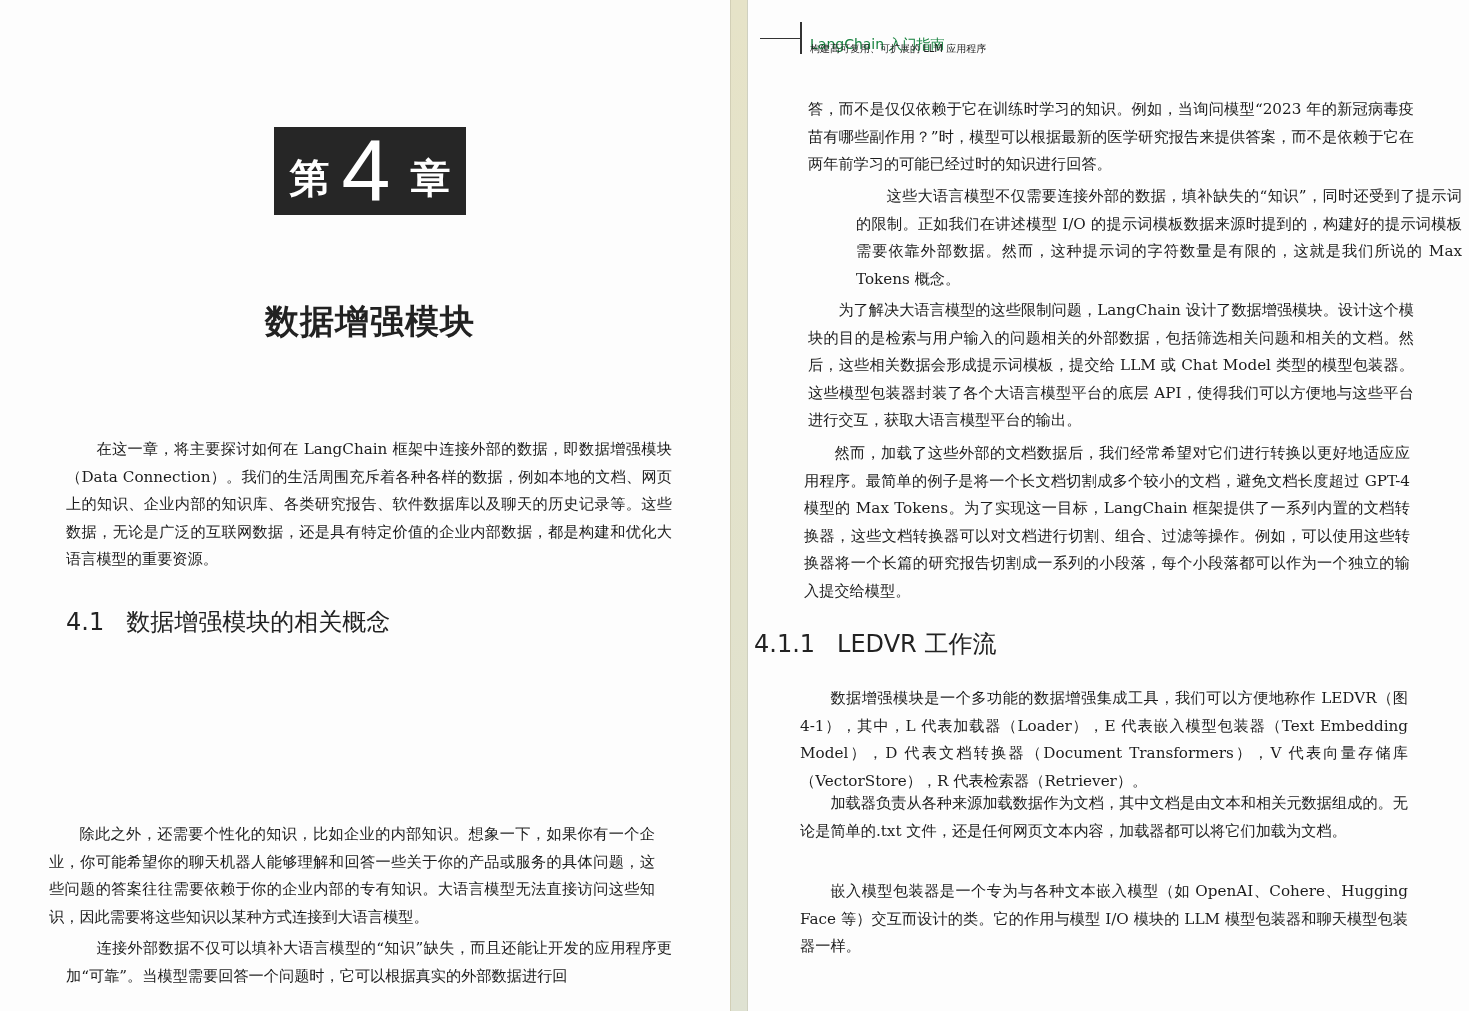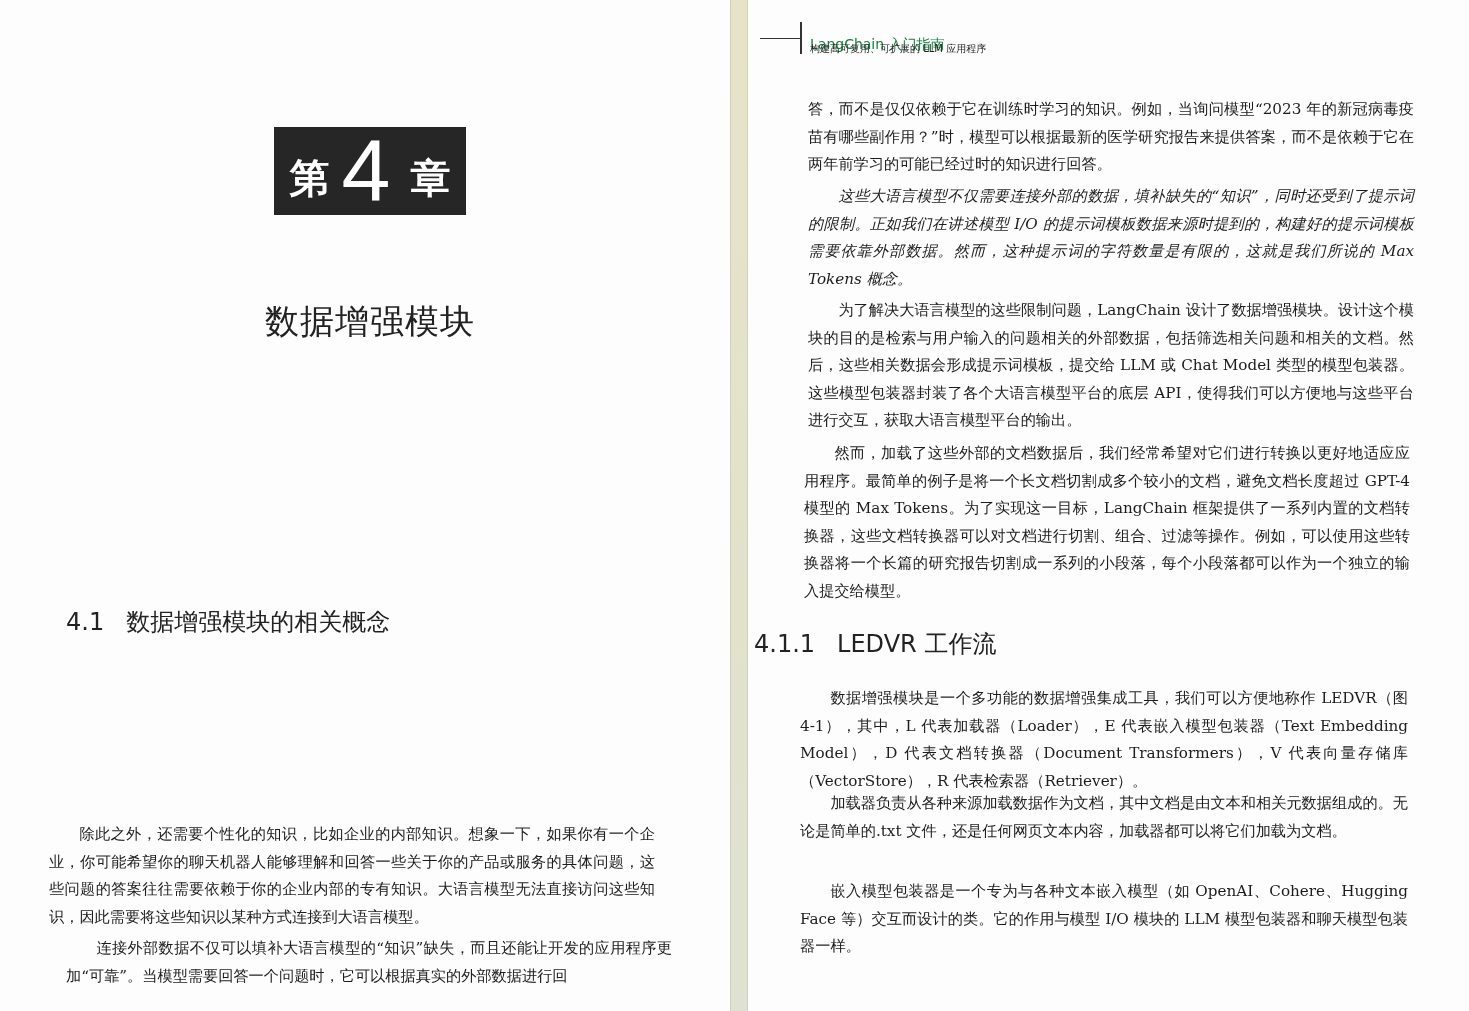--- a/index.html
+++ b/index.html
@@ -24,21 +24,21 @@
     .chapter-box {
       position: absolute; left: 274px; top: 127px; width: 192px; height: 88px;
       background: #262626; color: #fff;
       display: flex; align-items: center; justify-content: center;
       font-family: "DejaVu Sans", sans-serif; font-weight: bold;
     }
     .chapter-box .zh { font-size: 40px; margin-top: 14px; }
     .chapter-box .num { font-size: 88px; font-weight: normal; line-height: 88px; margin: 0 20px 0 12px; font-family: "Liberation Sans", sans-serif; }
     .chapter-title {
       position: absolute; left: 0; width: 740px; top: 276px; text-align: center;
-      font-family: "DejaVu Sans", sans-serif; font-weight: normal; font-size: 34px;
+      font-family: "DejaVu Sans", sans-serif; font-weight: bold; font-size: 34px;
       color: #222; letter-spacing: 1px;
     }
     .para {
       position: absolute; font-size: 15.2px; line-height: 27.6px;
       text-align: justify; text-indent: 2em; margin: 0; color: #1c1c1c;
     }
     .h2 {
       position: absolute; font-family: "DejaVu Sans", sans-serif; font-size: 24px;
       color: #222; margin: 0; font-weight: normal;
     }
@@ -66,20 +66,21 @@
 
 <div class="page page-left">
   <div class="chapter-box">
     <span class="zh">第</span>
     <span class="num">4</span>
     <span class="zh">章</span>
   </div>
 
   <h1 class="chapter-title">数据增强模块</h1>
 
+  <p class="para" style="left:66px; top:436px; width:606px;">在这一章，将主要探讨如何在 LangChain 框架中连接外部的数据，即数据增强模块（Data Connection）。我们的生活周围充斥着各种各样的数据，例如本地的文档、网页上的知识、企业内部的知识库、各类研究报告、软件数据库以及聊天的历史记录等。这些数据，无论是广泛的互联网数据，还是具有特定价值的企业内部数据，都是构建和优化大语言模型的重要资源。</p>
 
   <h2 class="h2" style="left:66px; top:606px;">
     <span class="sec-num">4.1</span><span>数据增强模块的相关概念</span>
   </h2>
 
   <p class="para" style="left:49px; top:821px; width:606px;">除此之外，还需要个性化的知识，比如企业的内部知识。想象一下，如果你有一个企业，你可能希望你的聊天机器人能够理解和回答一些关于你的产品或服务的具体问题，这些问题的答案往往需要依赖于你的企业内部的专有知识。大语言模型无法直接访问这些知识，因此需要将这些知识以某种方式连接到大语言模型。</p>
   <p class="para" style="left:66px; top:935px; width:606px;">连接外部数据不仅可以填补大语言模型的“知识”缺失，而且还能让开发的应用程序更加“可靠”。当模型需要回答一个问题时，它可以根据真实的外部数据进行回</p>
 </div>
 
 <div class="gutter"></div>
@@ -87,21 +88,21 @@
 <div class="page page-right"></div>
 
 <div class="running-head">
   <div class="hline"></div>
   <div class="vline"></div>
   <div class="title">LangChain 入门指南</div>
   <div class="subtitle">构建高可复用、可扩展的 LLM 应用程序</div>
 </div>
 
 <p class="para" style="left:808px; top:96px; width:606px; text-indent:0;">答，而不是仅仅依赖于它在训练时学习的知识。例如，当询问模型“2023 年的新冠病毒疫苗有哪些副作用？”时，模型可以根据最新的医学研究报告来提供答案，而不是依赖于它在两年前学习的可能已经过时的知识进行回答。</p>
-<p class="para" style="left:808px; top:183px; width:606px;font-style:italic;">这些大语言模型不仅需要连接外部的数据，填补缺失的“知识”，同时还受到了提示词的限制。正如我们在讲述模型 I/O 的提示词模板数据来源时提到的，构建好的提示词模板需要依靠外部数据。然而，这种提示词的字符数量是有限的，这就是我们所说的 Max Tokens 概念。</p>
+<p class="para" style="left:856px; top:183px; width:606px;">这些大语言模型不仅需要连接外部的数据，填补缺失的“知识”，同时还受到了提示词的限制。正如我们在讲述模型 I/O 的提示词模板数据来源时提到的，构建好的提示词模板需要依靠外部数据。然而，这种提示词的字符数量是有限的，这就是我们所说的 Max Tokens 概念。</p>
 <p class="para" style="left:808px; top:297px; width:606px;">为了解决大语言模型的这些限制问题，LangChain 设计了数据增强模块。设计这个模块的目的是检索与用户输入的问题相关的外部数据，包括筛选相关问题和相关的文档。然后，这些相关数据会形成提示词模板，提交给 LLM 或 Chat Model 类型的模型包装器。这些模型包装器封装了各个大语言模型平台的底层 API，使得我们可以方便地与这些平台进行交互，获取大语言模型平台的输出。</p>
 <p class="para" style="left:804px; top:440px; width:606px;">然而，加载了这些外部的文档数据后，我们经常希望对它们进行转换以更好地适应应用程序。最简单的例子是将一个长文档切割成多个较小的文档，避免文档长度超过 GPT-4 模型的 Max Tokens。为了实现这一目标，LangChain 框架提供了一系列内置的文档转换器，这些文档转换器可以对文档进行切割、组合、过滤等操作。例如，可以使用这些转换器将一个长篇的研究报告切割成一系列的小段落，每个小段落都可以作为一个独立的输入提交给模型。</p>
 
 <h2 class="h2" style="left:754px; top:628px;">
   <span class="sec-num">4.1.1</span><span>LEDVR 工作流</span>
 </h2>
 
 <p class="para" style="left:800px; top:676px; width:608px;margin-top:9px;">数据增强模块是一个多功能的数据增强集成工具，我们可以方便地称作 LEDVR（图 4-1），其中，L 代表加载器（Loader），E 代表嵌入模型包装器（Text Embedding Model），D 代表文档转换器（Document Transformers），V 代表向量存储库（VectorStore），R 代表检索器（Retriever）。</p>
 <p class="para" style="left:800px; top:790px; width:608px;">加载器负责从各种来源加载数据作为文档，其中文档是由文本和相关元数据组成的。无论是简单的.txt 文件，还是任何网页文本内容，加载器都可以将它们加载为文档。</p>
 <p class="para" style="left:800px; top:878px; width:608px;">嵌入模型包装器是一个专为与各种文本嵌入模型（如 OpenAI、Cohere、Hugging Face 等）交互而设计的类。它的作用与模型 I/O 模块的 LLM 模型包装器和聊天模型包装器一样。</p>

